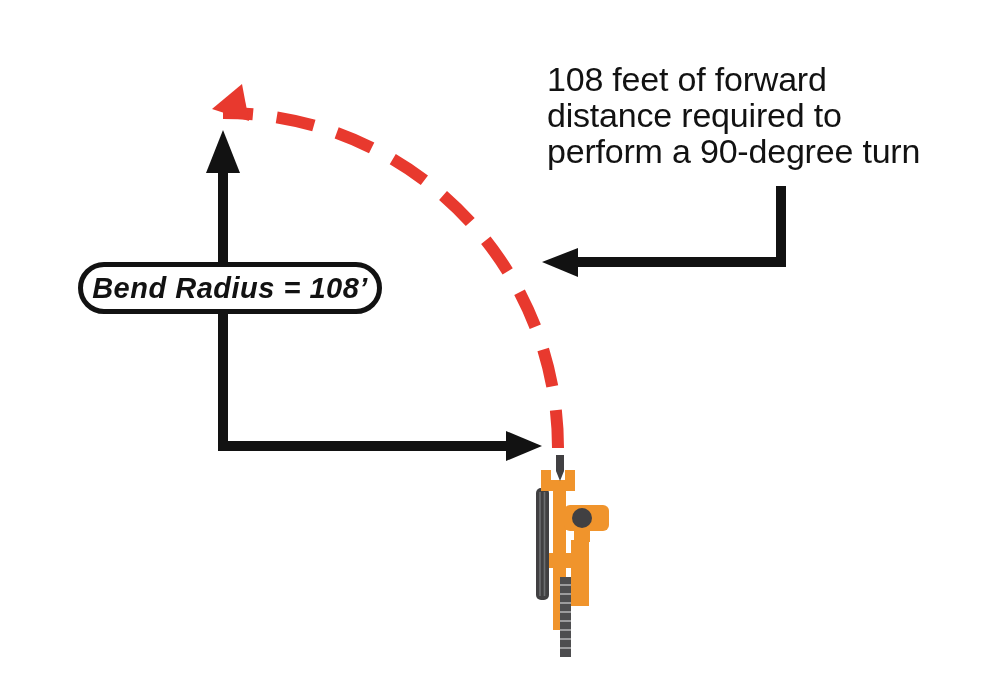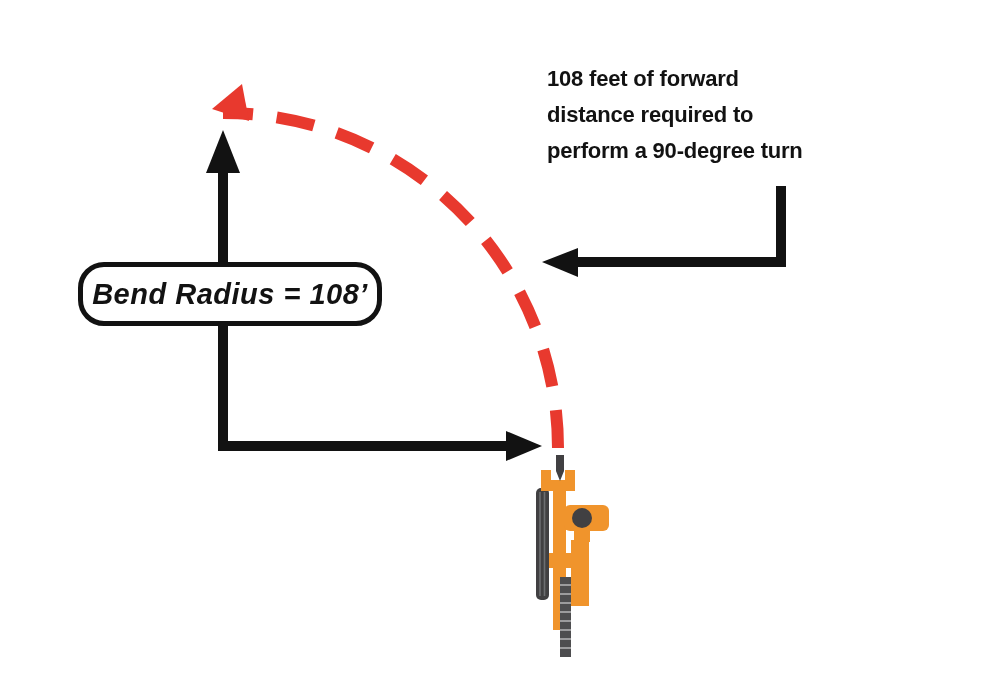--- a/index.html
+++ b/index.html
@@ -34,21 +34,21 @@
     stroke-linecap: butt;
   }
   .arrow-line { stroke-width: 10; stroke-linecap: butt; }
 
   
   .bend-label {
     position: absolute;
     left: 78px;
     top: 262px;
     width: 304px;
-    height: 64px;
+    height: 52px;
     box-sizing: border-box;
     background: var(--white, #fff);
     border: 5px solid var(--ink, #121212);
     border-radius: 26px;
     display: flex;
     align-items: center;
     justify-content: center;
   }
   .bend-label span {
     font-size: 29px;
@@ -58,22 +58,22 @@
     letter-spacing: 0.5px;
     white-space: nowrap;
   }
 
   
   .annotation {
     position: absolute;
     left: 547px;
     top: 61px;
     width: 400px;
-    font-size: 22px;
-    font-weight: bold;
+    font-size: 34px;
+    font-weight: normal;
     line-height: 36px;
     color: var(--ink, #121212);
     white-space: pre-line;
     letter-spacing: -0.2px;
   }
 </style>
 </head>
 <body>
 
 <div class="canvas">

